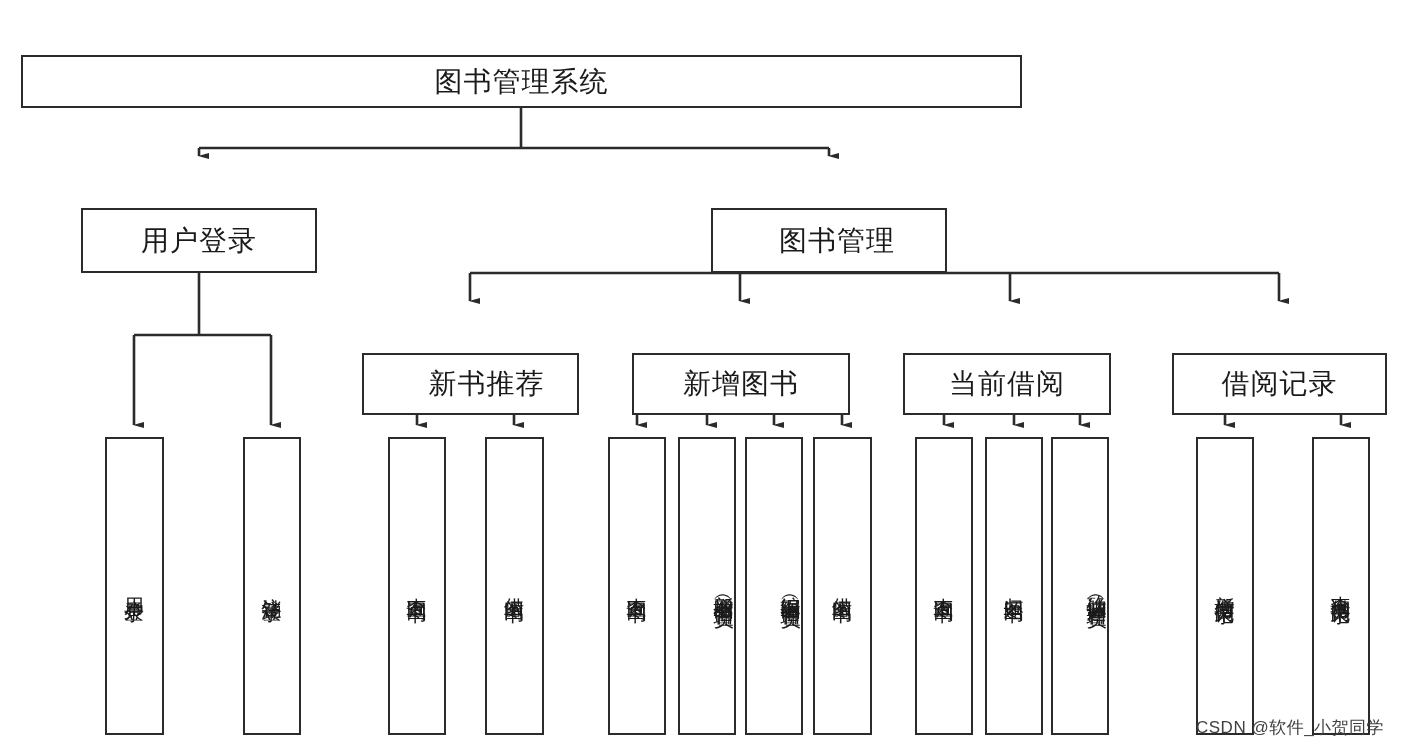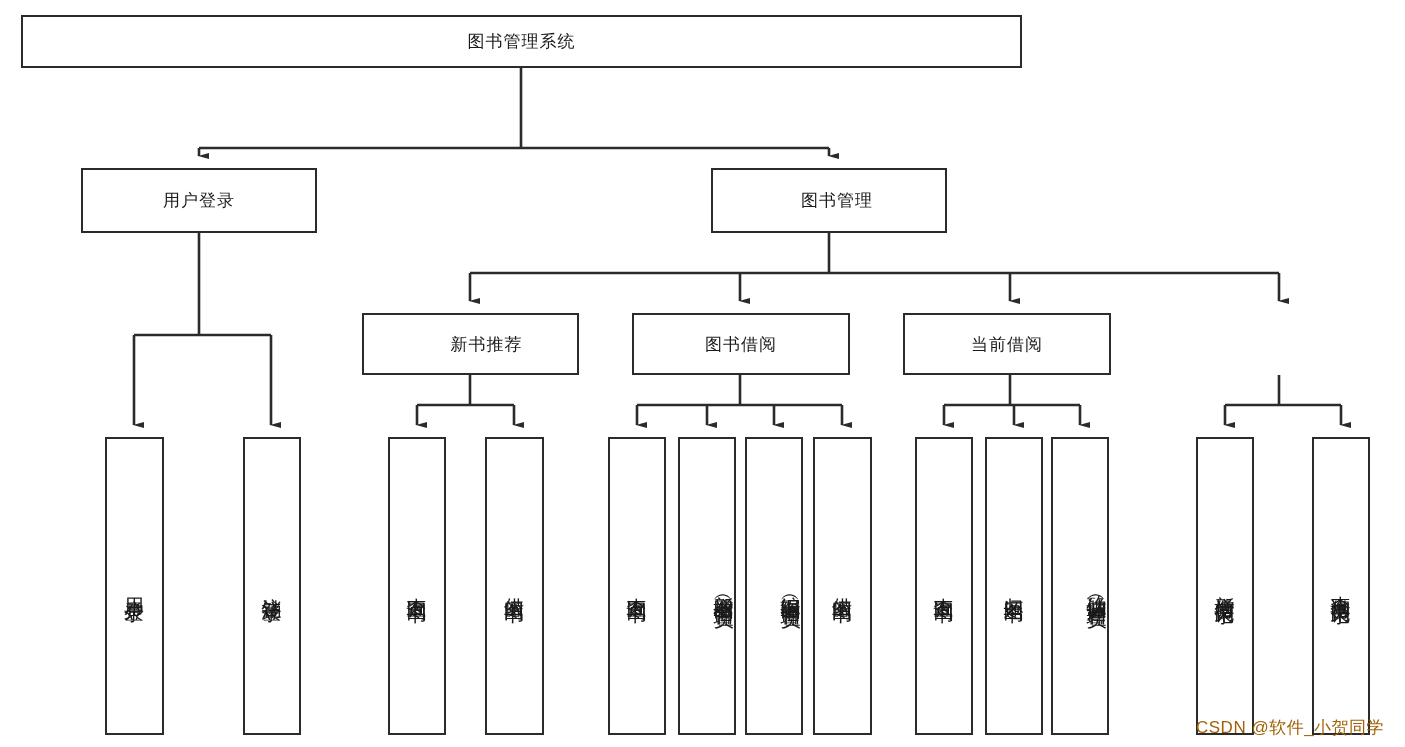--- a/index.html
+++ b/index.html
@@ -30,42 +30,43 @@
     position: absolute;
     box-sizing: border-box;
     border: 2px solid #2b2b2b;
     background: #ffffff;
     display: flex;
     align-items: center;
     justify-content: center;
     color: #1a1a1a;
   }
   .node-h {
-    font-size: 17px;
+    font-size: 28px;
     letter-spacing: 1px;
     white-space: nowrap;
+    margin-top: 40px;
   }
   .node-v {
     font-size: 20px;
     writing-mode: vertical-rl;
     text-orientation: upright;
     letter-spacing: 2px;
     line-height: 1;
     white-space: nowrap;
     align-items: flex-start;
     padding-top: 6px;
   }
   .node-v.mid {
     align-items: center;
     padding-top: 0;
   }
   .watermark {
     position: absolute;
     font-size: 17px;
-    color: #a16207;
+    color: #404040;
     white-space: nowrap;
     letter-spacing: 0.5px;
   }
 </style>
 </head>
 <body>
 
 <div id="diagram-root">
 
   <svg class="layer" viewBox="0 0 1405 747" xmlns="http://www.w3.org/2000/svg">
@@ -130,22 +131,23 @@
       <path d="M1341,405 L1341,425" marker-end="url(#arrowhead)"></path>
     </g>
   </svg>
 
   <div class="node-box node-h" id="node-root" style="left: 21px; top: 15px; width: 1001px; height: 53px;">图书管理系统</div>
 
   <div class="node-box node-h" id="node-l2-0" style="left: 81px; top: 168px; width: 236px; height: 65px;">用户登录</div>
   <div class="node-box node-h" id="node-l2-1" style="left: 711px; top: 168px; width: 236px; height: 65px; padding-left: 16px;">图书管理</div>
 
   <div class="node-box node-h" id="node-l3-0" style="left: 362px; top: 313px; width: 217px; height: 62px; padding-left: 32px;">新书推荐</div>
-  <div class="node-box node-h" id="node-l3-1" style="left: 632px; top: 313px; width: 218px; height: 62px;">图书借阅</div>
+  <div class="node-box node-h" id="node-l3-1" style="left: 632px; top: 313px; width: 218px; height: 62px;">新增图书</div>
   <div class="node-box node-h" id="node-l3-2" style="left: 903px; top: 313px; width: 208px; height: 62px;">当前借阅</div>
+  <div class="node-box node-h" id="node-l3-3" style="left: 1172px; top: 313px; width: 215px; height: 62px;">借阅记录</div>
 
   <div class="node-box node-v mid" id="node-leaf-0" style="left: 105px; top: 437px; width: 59px; height: 298px;">用户登录</div>
   <div class="node-box node-v mid" id="node-leaf-1" style="left: 243px; top: 437px; width: 58px; height: 298px;">注销登录</div>
   <div class="node-box node-v mid" id="node-leaf-2" style="left: 388px; top: 437px; width: 58px; height: 298px;">查询图书</div>
   <div class="node-box node-v mid" id="node-leaf-3" style="left: 485px; top: 437px; width: 59px; height: 298px;">借阅图书</div>
   <div class="node-box node-v mid" id="node-leaf-4" style="left: 608px; top: 437px; width: 58px; height: 298px;">查询图书</div>
   <div class="node-box node-v" id="node-leaf-5" style="left: 678px; top: 437px; width: 58px; height: 298px;">新增图书（管理员）</div>
   <div class="node-box node-v" id="node-leaf-6" style="left: 745px; top: 437px; width: 58px; height: 298px;">编辑图书（管理员）</div>
   <div class="node-box node-v mid" id="node-leaf-7" style="left: 813px; top: 437px; width: 59px; height: 298px;">借阅图书</div>
   <div class="node-box node-v mid" id="node-leaf-8" style="left: 915px; top: 437px; width: 58px; height: 298px;">查询图书</div>

